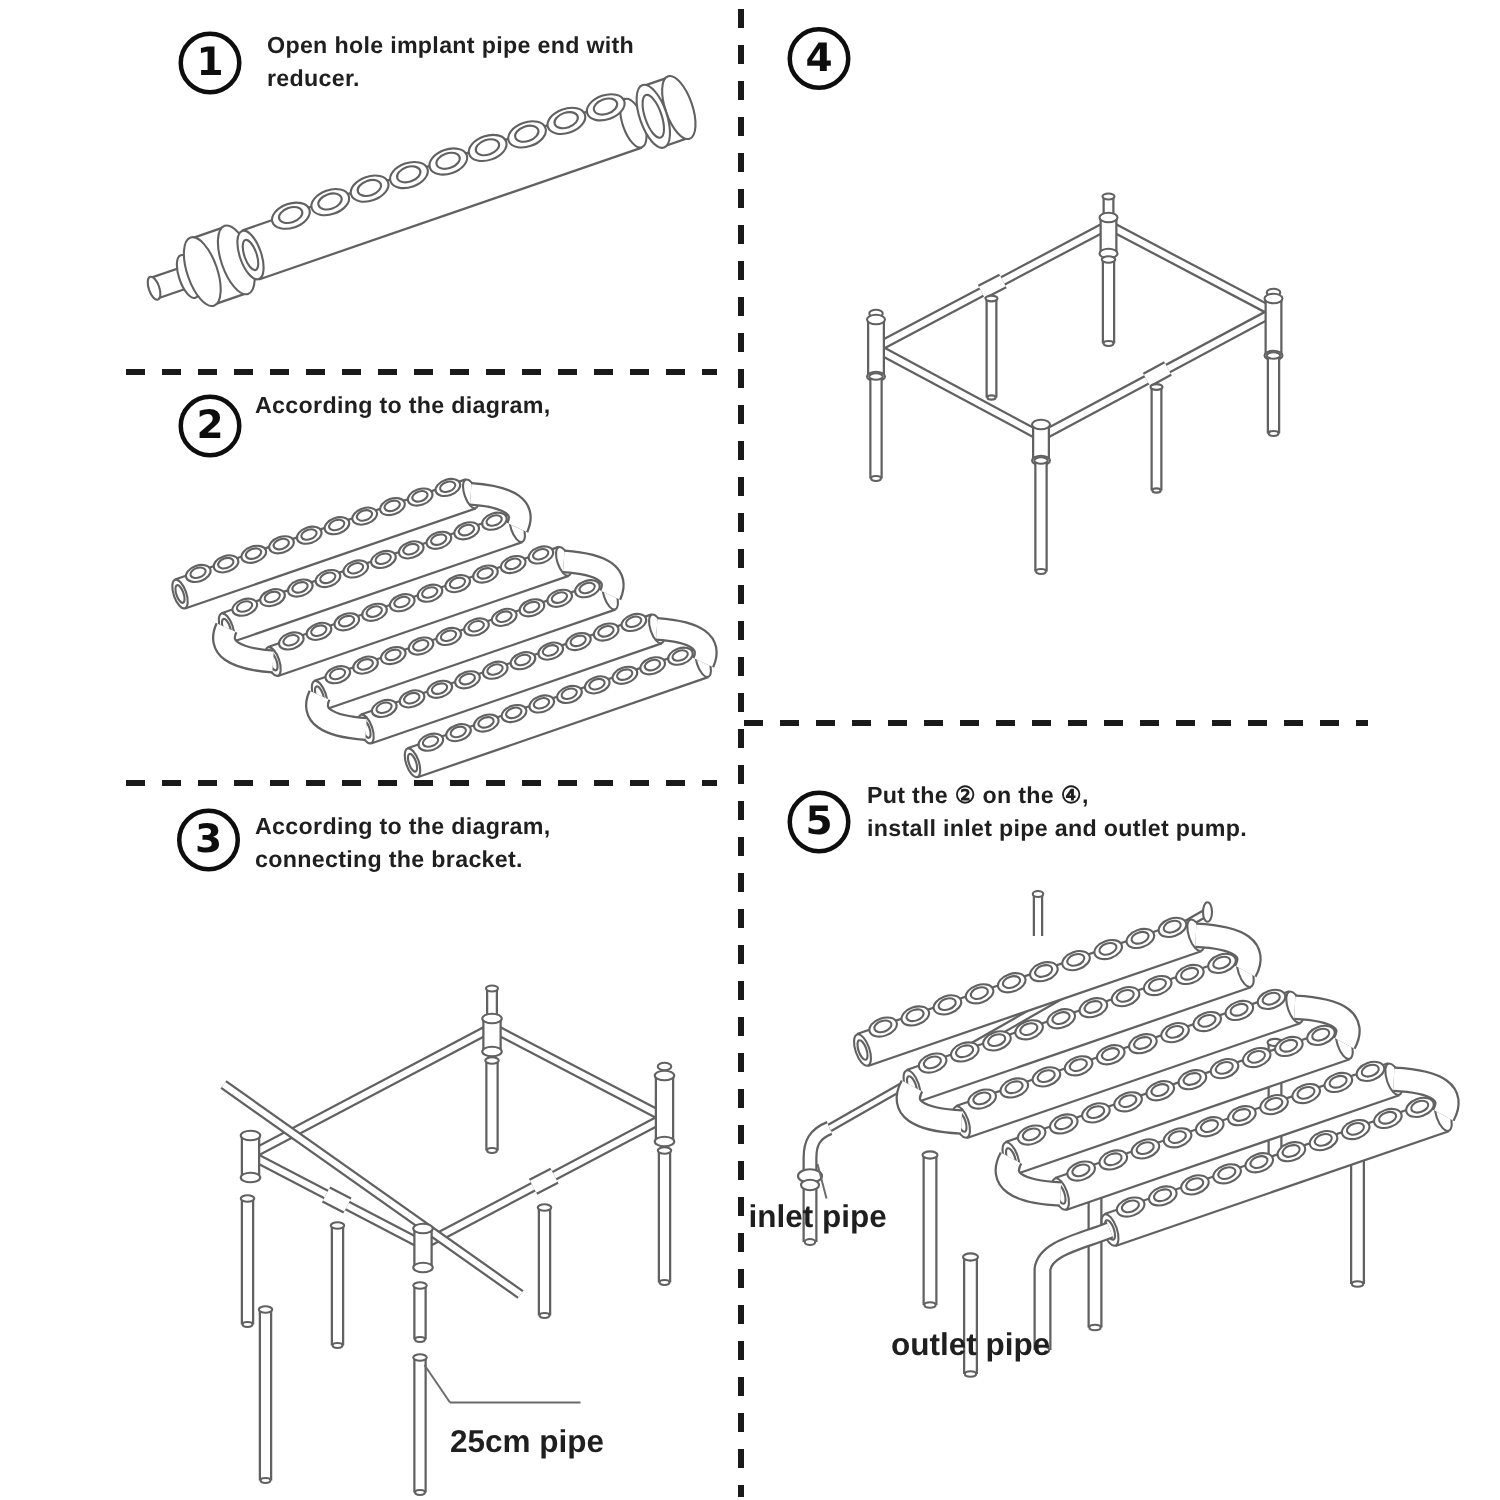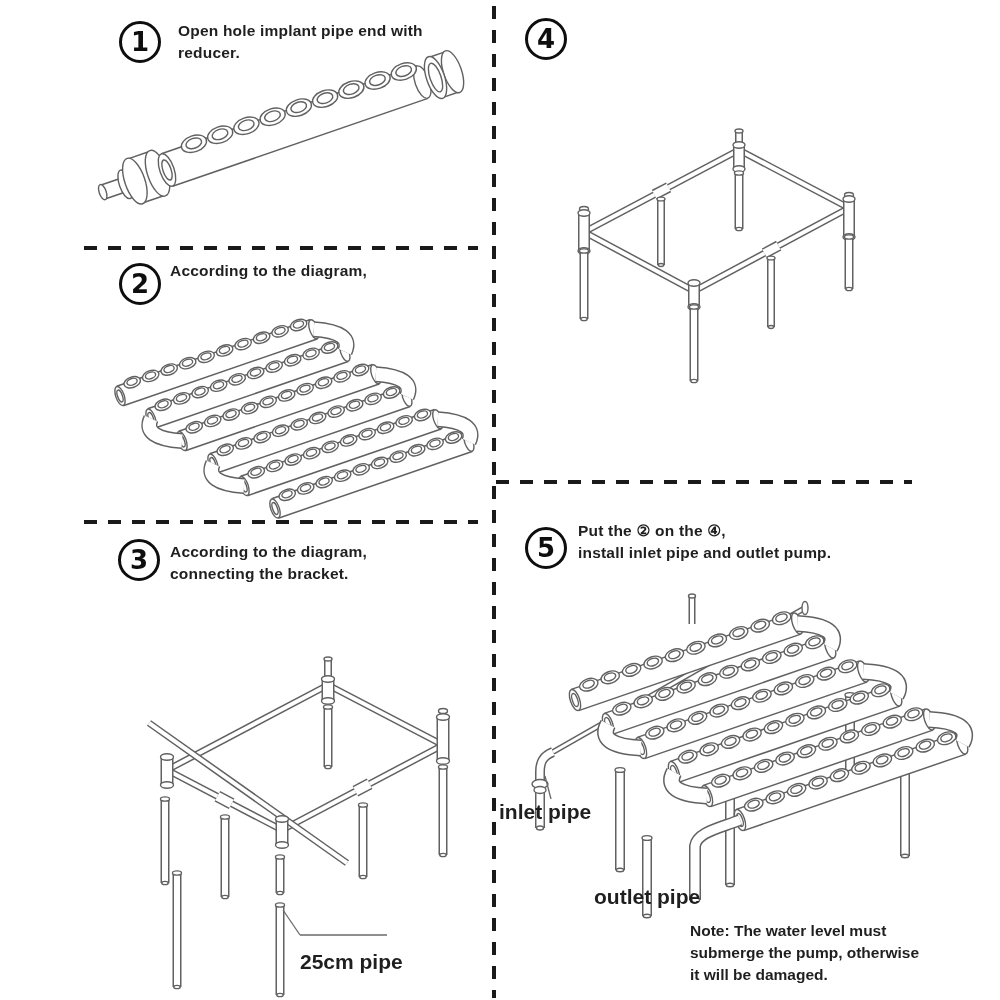--- a/index.html
+++ b/index.html
@@ -616,19 +616,14 @@
       <ellipse cx="45" cy="210" rx="6" ry="3.5" fill="#fff" stroke="#616161" stroke-width="1.4"></ellipse>
       <ellipse cx="45" cy="248" rx="3.5" ry="2" fill="#fff" stroke="#616161" stroke-width="1.4"></ellipse>
       <path d="M245 240 C225 248 202 252 200 266 L200 320" fill="none" stroke="#616161" stroke-width="12"></path>
       <path d="M245 240 C225 248 202 252 200 266 L200 320" fill="none" stroke="#fff" stroke-width="9"></path>
       <ellipse cx="200" cy="320" rx="4.5" ry="2.5" fill="#fff" stroke="#616161" stroke-width="1.4"></ellipse>
       <line x1="50" y1="196" x2="56" y2="219" stroke="#6a6a6a" stroke-width="1.3"></line>
     </svg>
   <div class="plabel" style="left:499px;top:800px;">inlet pipe</div>
   <div class="plabel" style="left:594px;top:856px;margin-top:29px;">outlet pipe</div>
 
-  <div class="note" style="left:690px;top:920px;">
-    <div>Note: The water level must</div>
-    <div>submerge the pump, otherwise</div>
-    <div>it will be damaged.</div>
-  </div>
 
 </div>
 
 </body></html>

